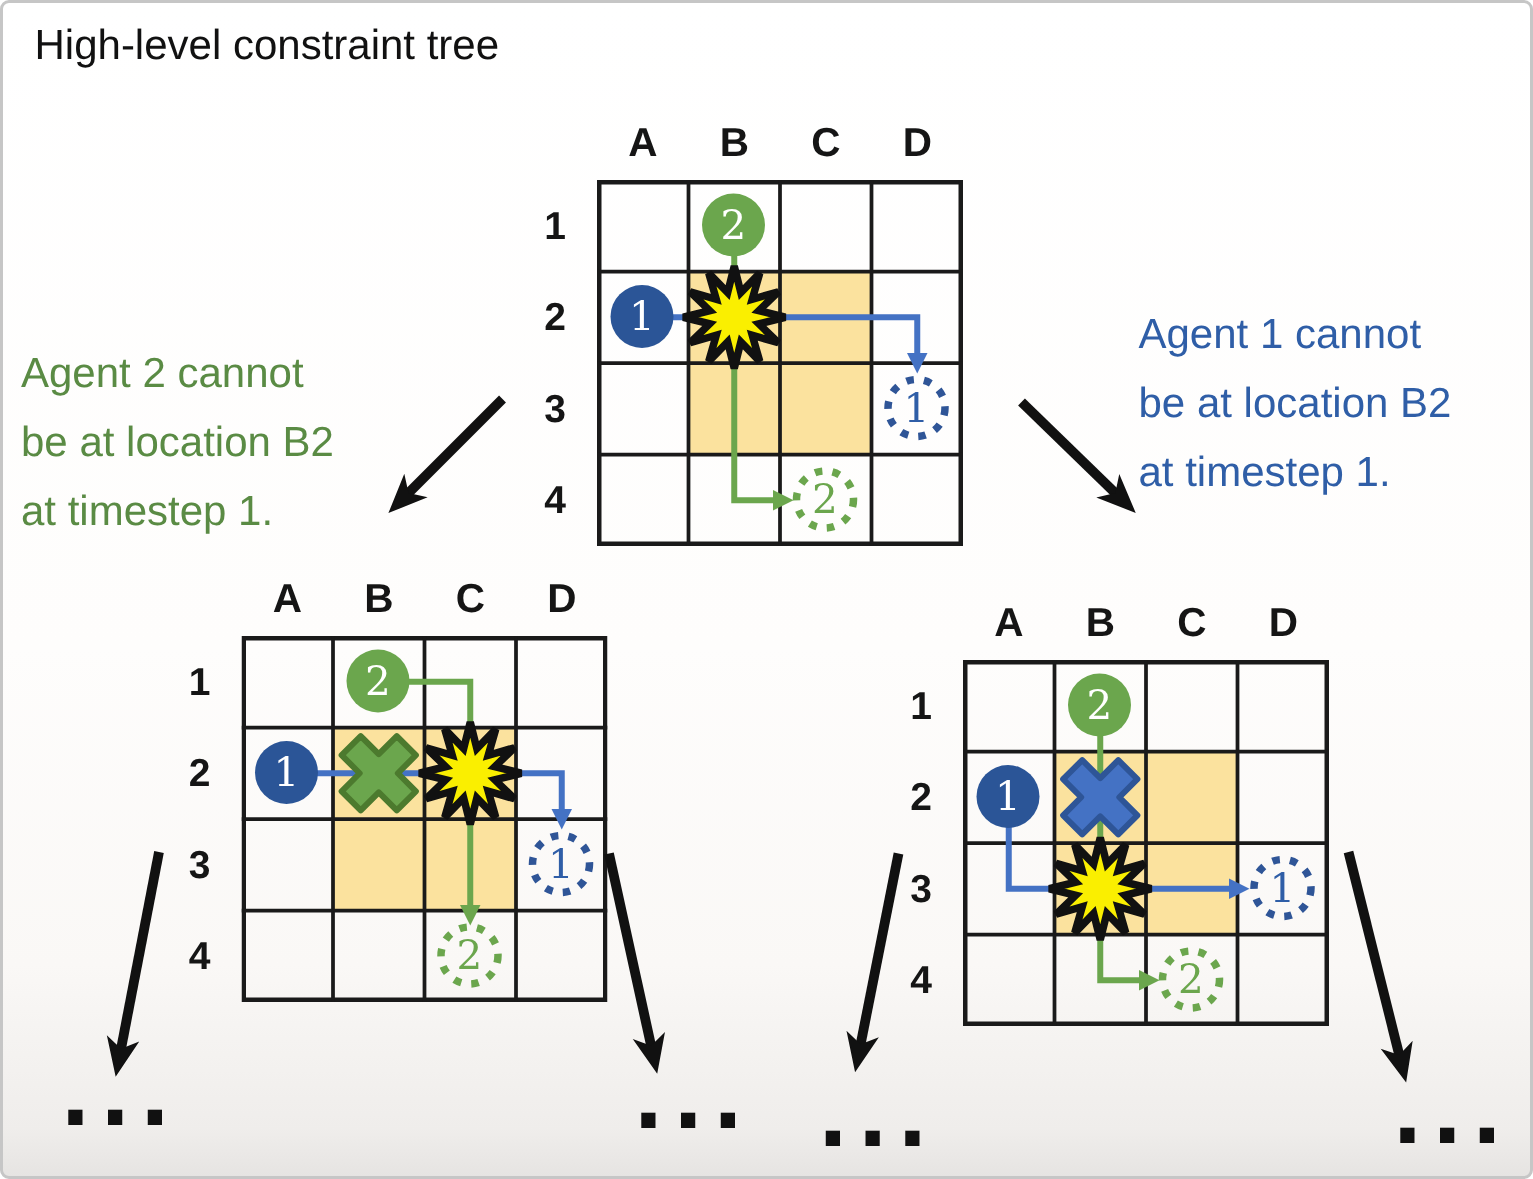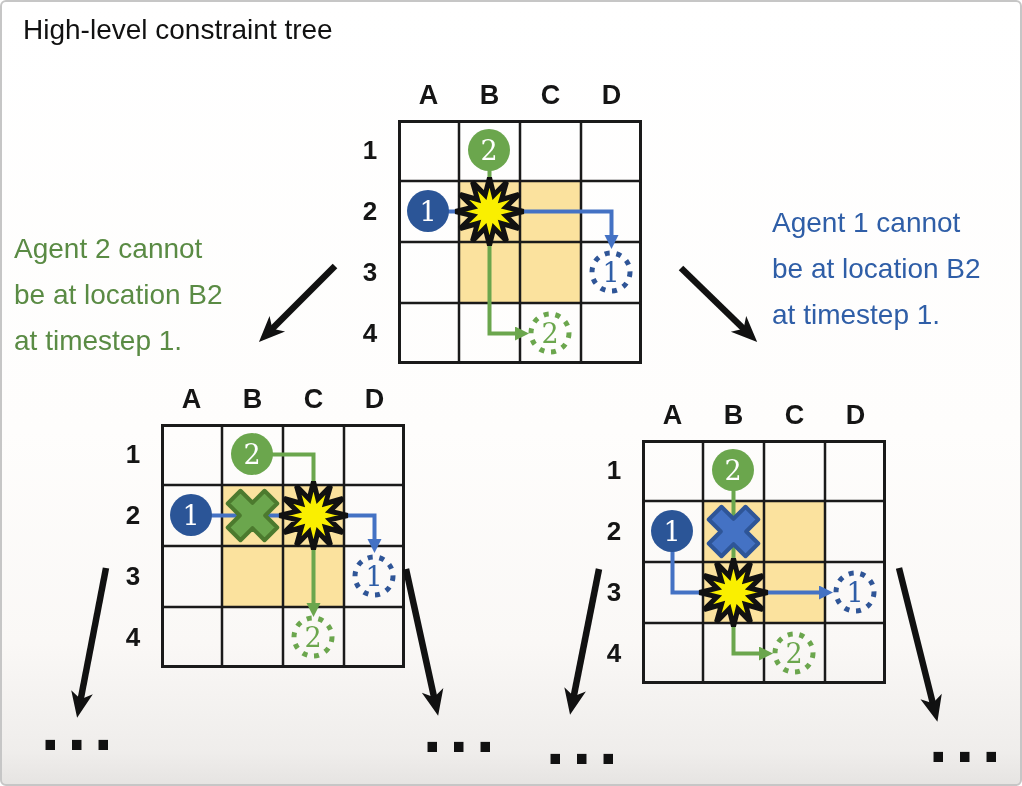--- a/index.html
+++ b/index.html
@@ -56,21 +56,21 @@
 <div class="frame">
 
   <div class="title">High-level constraint tree</div>
 
   <div class="ctext green" style="left:12px;top:190px;">
     <div>Agent 2 cannot</div>
     <div>be at location B2</div>
     <div>at timestep 1.</div>
   </div>
 
-  <div class="ctext blue" style="left:757px;top:198px;margin-left:13px;">
+  <div class="ctext blue" style="left:757px;top:198px;">
     <div>Agent 1 cannot</div>
     <div>be at location B2</div>
     <div>at timestep 1.</div>
   </div>
 
   <div class="gridwrap" style="left:396px;top:118px;">
     <div class="colheads">
       <span>A</span>
       <span>B</span>
       <span>C</span>

